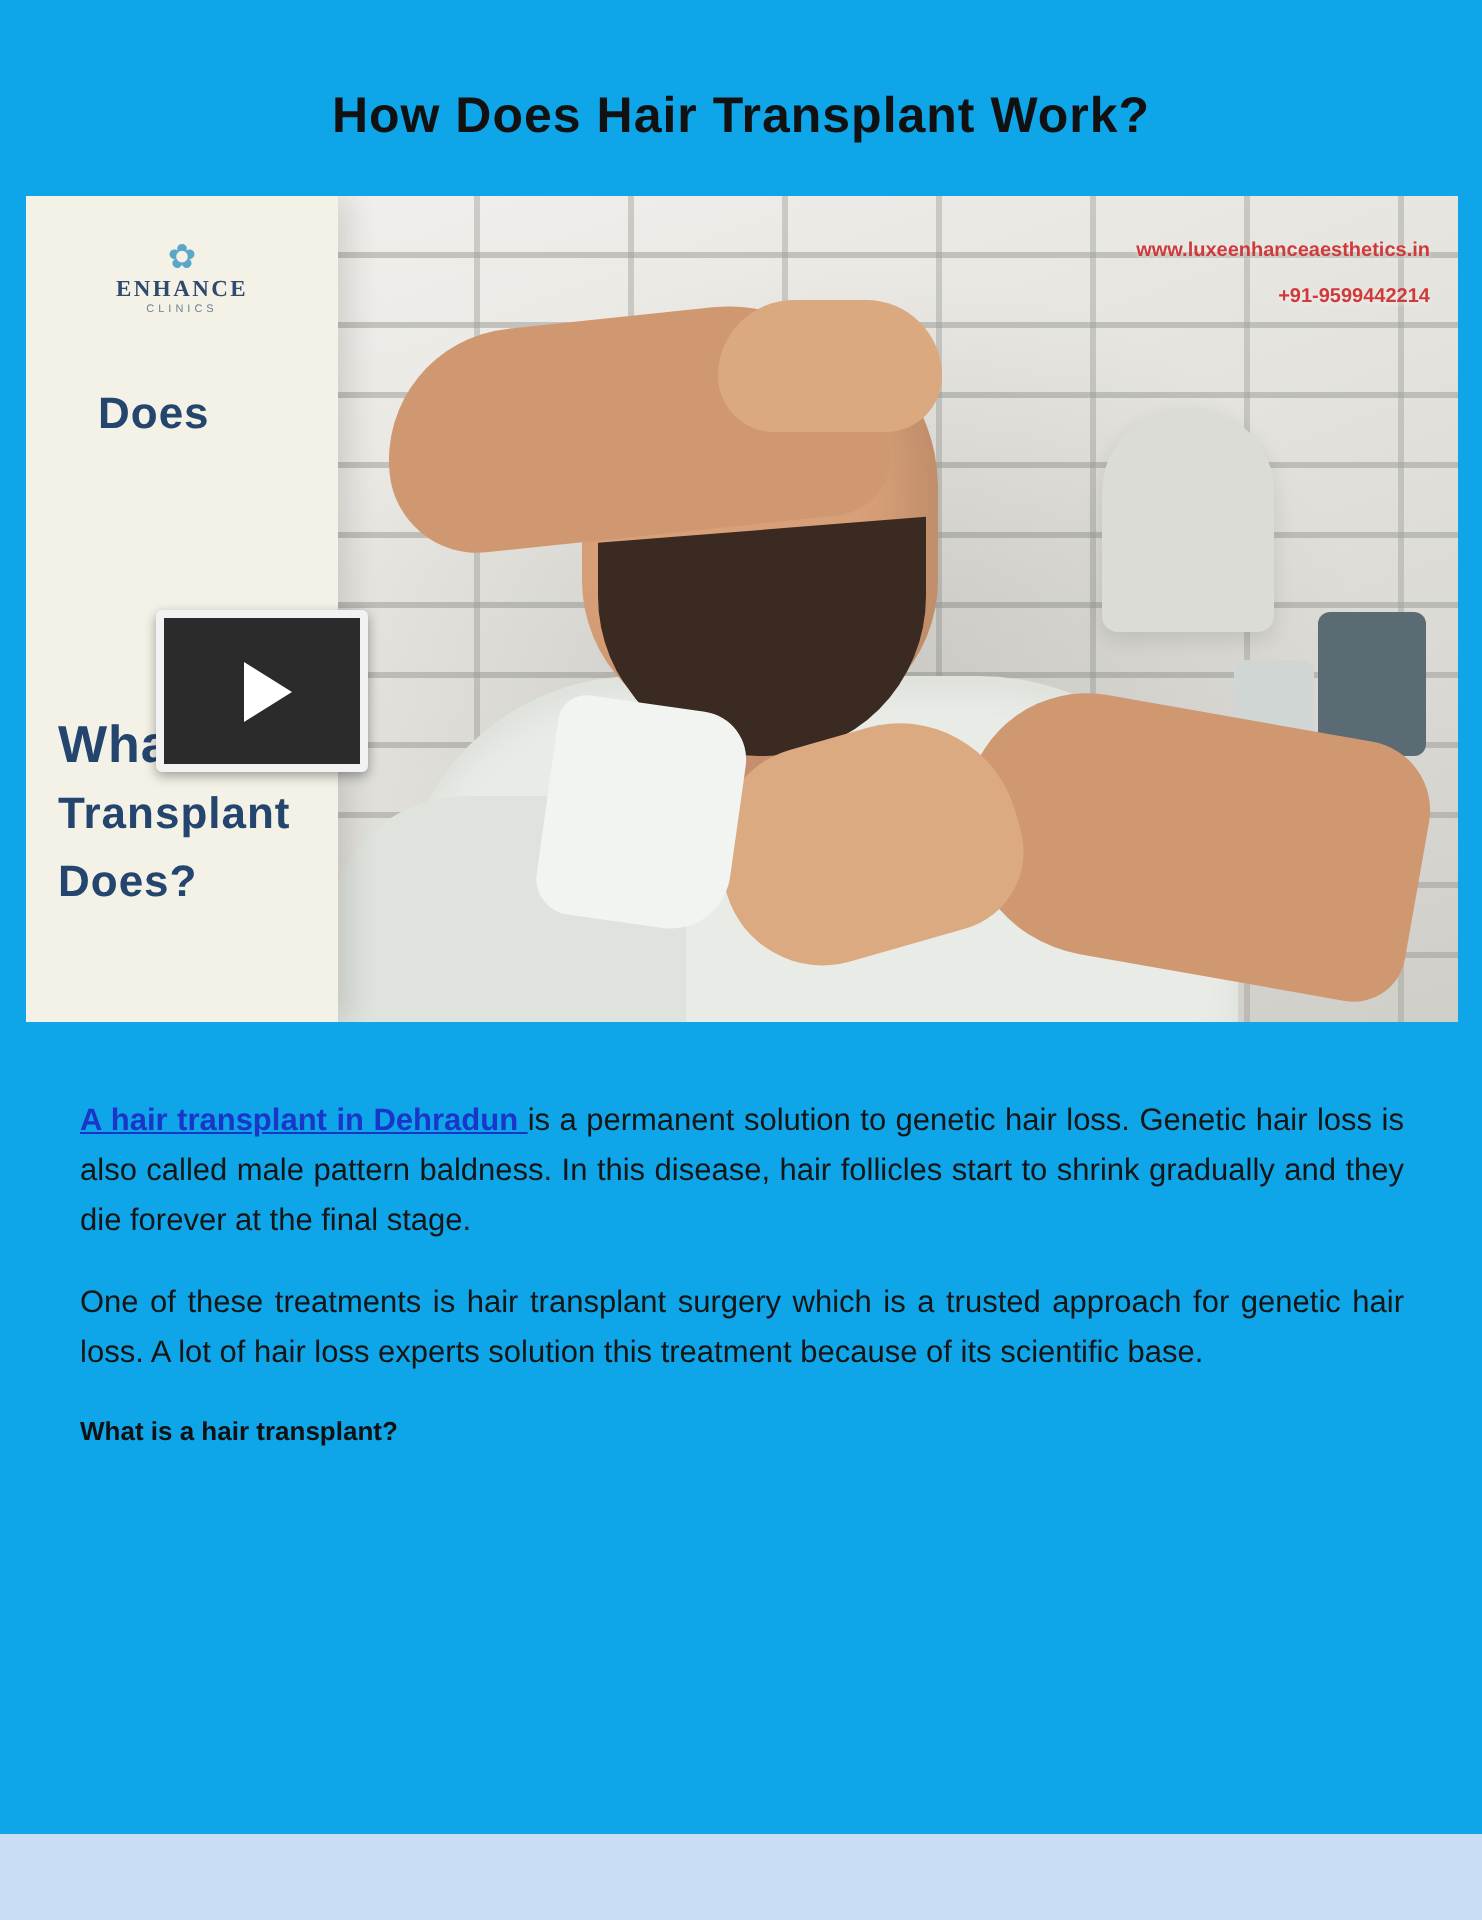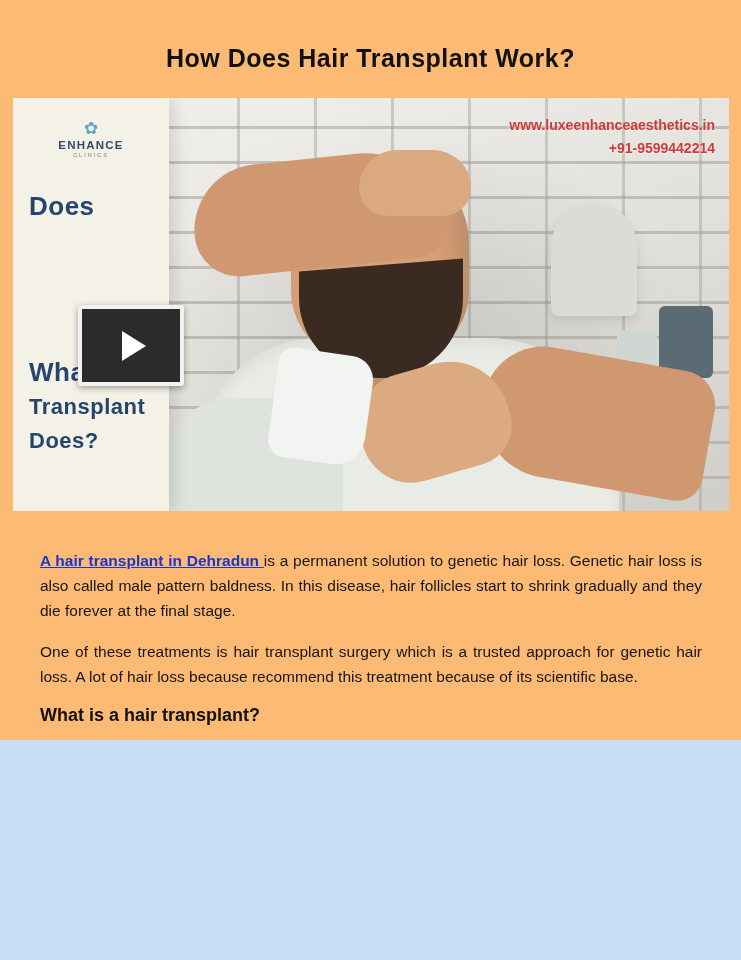--- a/index.html
+++ b/index.html
@@ -9,22 +9,22 @@
   body {
     width: 741px;
     height: 960px;
     background: #c9ddf5;
     font-family: "Liberation Sans", sans-serif;
     overflow: hidden;
   }
   .page {
     position: relative;
     width: 741px;
-    height: 740px;
-    background: #fdba74;
+    height: 917px;
+    background: #0ea5e9;
     box-sizing: border-box;
   }
   .title {
     text-align: center;
     font-size: 25px;
     font-weight: bold;
     color: #111111;
     letter-spacing: 0.5px;
     padding-top: 44px;
     margin: 0 0 0 0;
@@ -86,41 +86,42 @@
     font-size: 17px;
     line-height: 18px;
     color: #5aa7c8;
   }
   .logo-name {
     font-size: 11.5px;
     letter-spacing: 1.2px;
     font-weight: bold;
     color: #2f4a6d;
     margin-top: 1px;
+    font-family: Liberation Serif, serif;
   }
   .logo-sub {
     font-size: 5.5px;
     letter-spacing: 2px;
     color: #6d7f93;
     margin-top: 1px;
   }
   .poster-text {
     position: absolute;
     left: 16px;
     top: 92px;
     width: 132px;
     color: #24456d;
     font-weight: bold;
     font-family: "Liberation Sans", sans-serif;
     font-size: 26px;
     line-height: 33px;
     letter-spacing: 0.5px;
   }
   .poster-text .ln { display: block; }
-  .poster-text .small { font-size: 26px; }
+  .poster-text .small { font-size: 22px; margin-left: 20px; }
   .poster-text2 {
     position: absolute;
     left: 16px;
     top: 258px;
     width: 136px;
     color: #24456d;
     font-weight: bold;
     font-size: 26px;
     line-height: 33px;
     letter-spacing: 0.5px;
@@ -268,21 +269,21 @@
     border-radius: 5px;
   }
 
   .hero-url {
     position: absolute;
     right: 14px;
     top: 16px;
     text-align: right;
     color: #cf3a3a;
     font-weight: bold;
-    font-size: 14px;
+    font-size: 10px;
     line-height: 23px;
     text-shadow: 0 1px 2px rgba(255,255,255,0.5);
   }
 
   .play-btn {
     position: absolute;
     left: 65px;
     top: 207px;
     width: 98px;
     height: 73px;
@@ -318,21 +319,21 @@
     text-align: justify;
   }
   .content p.last { margin-bottom: 14px; }
   .link {
     color: #1a36c8;
     text-decoration: underline;
     font-weight: bold;
   }
   .subhead {
     font-weight: bold;
-    font-size: 18px;
+    font-size: 13px;
     color: #111;
     margin: 0;
   }
 </style>
 </head>
 <body>
 
 <div class="page">
 
   <h1 class="title">How Does Hair Transplant Work?</h1>
@@ -383,17 +384,17 @@
       <div>+91-9599442214</div>
     </div>
 
     <div class="play-btn">
       <div class="play-tri"></div>
     </div>
   </div>
 
   <div class="content">
     <p><a href="#" class="link">A hair transplant in Dehradun </a><span>is a permanent solution to genetic hair loss. Genetic hair loss is also called male pattern baldness. In this disease, hair follicles start to shrink gradually and they die forever at the final stage.</span></p>
-    <p class="last">One of these treatments is hair transplant surgery which is a trusted approach for genetic hair loss. A lot of hair loss because recommend this treatment because of its scientific base.</p>
+    <p class="last">One of these treatments is hair transplant surgery which is a trusted approach for genetic hair loss. A lot of hair loss experts solution this treatment because of its scientific base.</p>
     <p class="subhead">What is a hair transplant?</p>
   </div>
 
 </div>
 
 </body></html>

